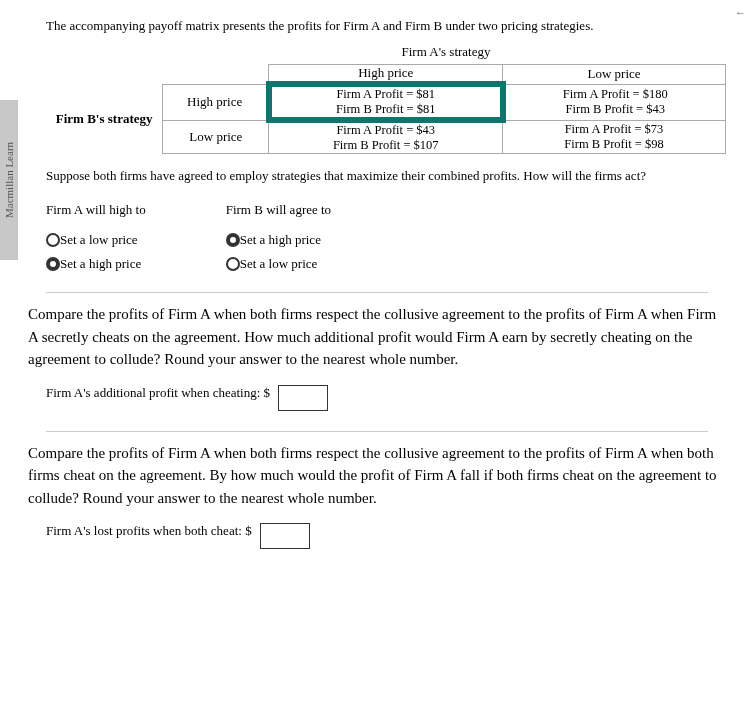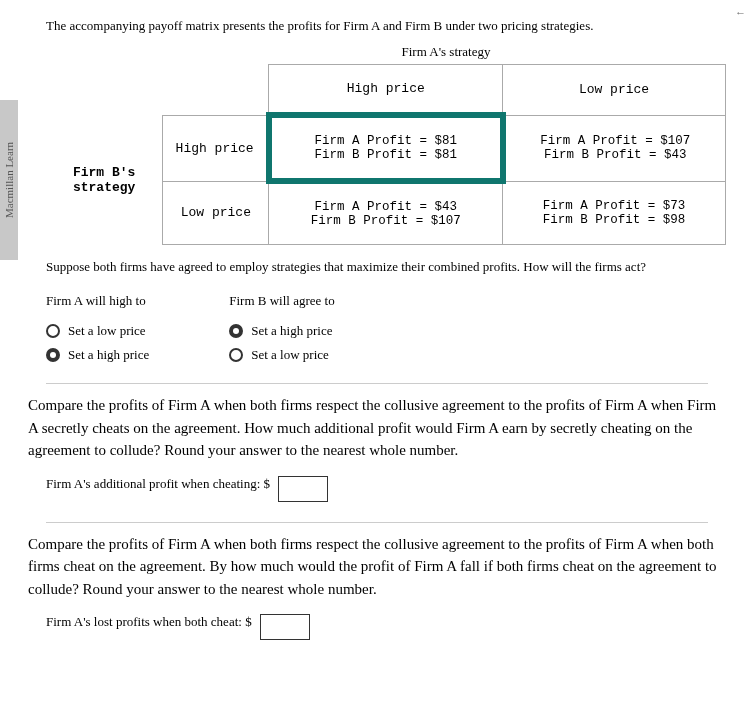--- a/index.html
+++ b/index.html
@@ -52,25 +52,24 @@
       margin-bottom: 4px;
       margin-left: 120px;
     }
     .matrix-table {
       border-collapse: collapse;
       width: 100%;
       margin-left: 0;
     }
     .matrix-table td, .matrix-table th {
       border: 1px solid #aaa;
-      padding: 16px 8px;
+      padding: 0 8px;
       font-size: 12.5px;
       vertical-align: middle;
       text-align: center;
-      font-family: Liberation Mono, monospace;
     }
     .matrix-table td.no-border {
       border: none;
     }
     .firm-bs-label {
       border: none !important;
       text-align: left;
       font-weight: bold;
     }
     .suppose-text {
@@ -90,21 +89,20 @@
       flex-direction: column;
       gap: 8px;
     }
     .radio-group-title {
       font-size: 13px;
       margin-bottom: 6px;
     }
     .radio-item {
       display: flex;
       align-items: center;
-      gap: 8px;
       font-size: 13px;
       cursor: pointer;
     }
     .radio-circle {
       width: 14px;
       height: 14px;
       border-radius: 50%;
       border: 2px solid #333;
       display: inline-flex;
       align-items: center;
@@ -187,21 +185,21 @@
         </tr>
 
         <tr>
           <td class="firm-bs-label" rowspan="2" style="border:none; text-align:center; font-weight:bold; vertical-align:middle; font-size:13px;">Firm B's strategy</td>
           <td style="border:1px solid #aaa; font-size:13px; text-align:center;">High price</td>
           <td style="border:6px solid #0f766e; font-size:12.5px; text-align:center;">
             <span>Firm A Profit = $81</span><br>
             <span>Firm B Profit = $81</span>
           </td>
           <td style="border:1px solid #aaa; font-size:12.5px; text-align:center;">
-            <span>Firm A Profit = $107</span><br>
+            <span>Firm A Profit = $180</span><br>
             <span>Firm B Profit = $43</span>
           </td>
         </tr>
 
         <tr>
           <td style="border:1px solid #aaa; font-size:13px; text-align:center;">Low price</td>
           <td style="border:1px solid #aaa; font-size:12.5px; text-align:center;">
             <span>Firm A Profit = $43</span><br>
             <span>Firm B Profit = $107</span>
           </td>

